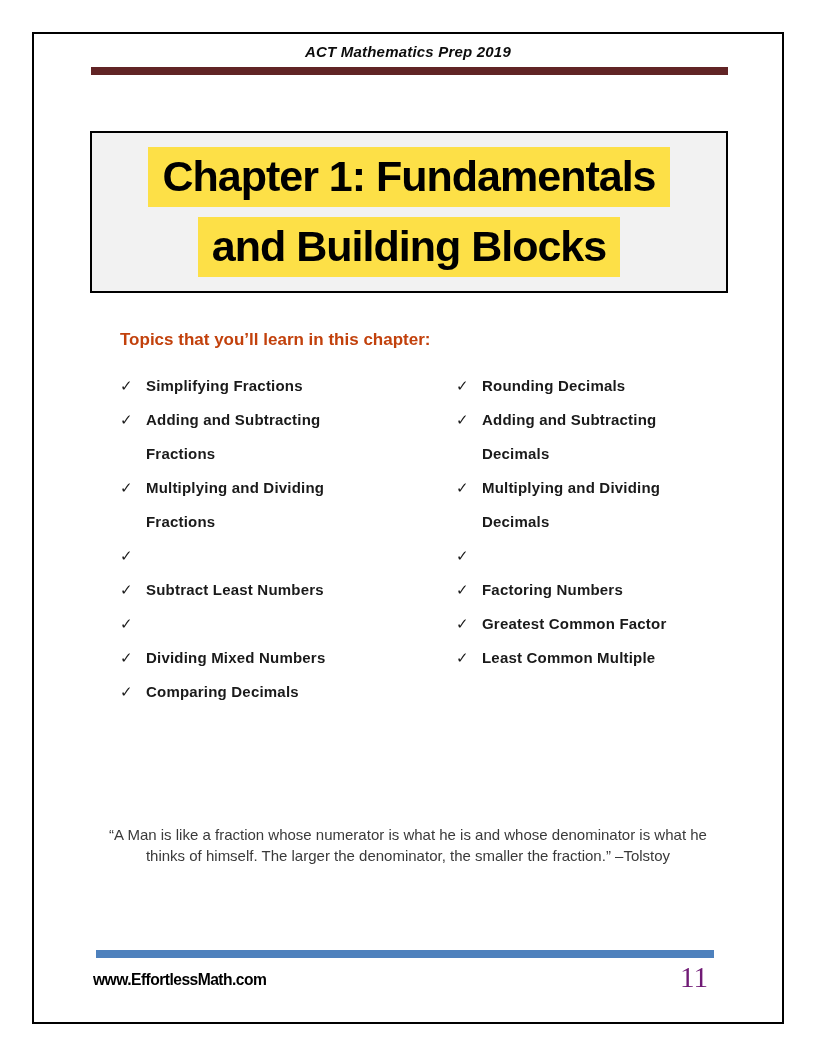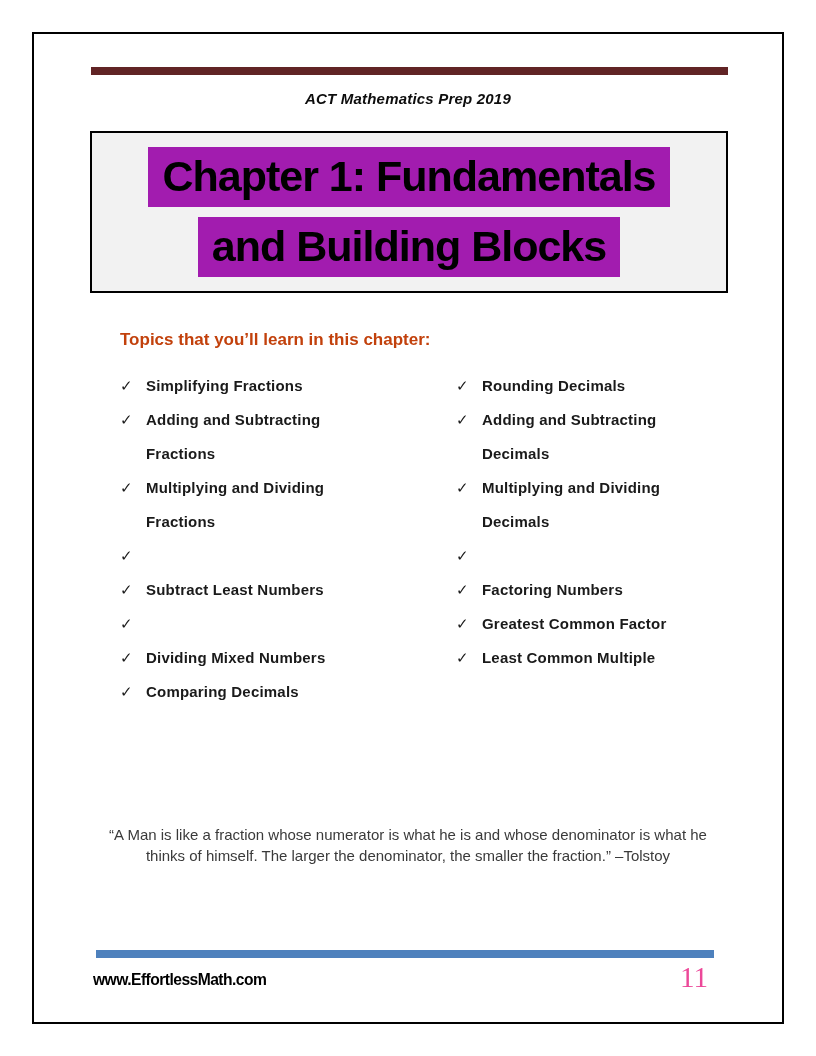--- a/index.html
+++ b/index.html
@@ -21,21 +21,20 @@
   .running-head {
     position: absolute;
     left: 0; top: 43px;
     width: 816px;
     text-align: center;
     font-size: 15px;
     font-weight: bold;
     font-style: italic;
     letter-spacing: 0.2px;
     color: #0d0d0d;
-    margin-top: 47px;
   }
   .header-rule {
     position: absolute;
     left: 91px; top: 67px;
     width: 637px; height: 8px;
     background: var(--header-rule, #612425);
   }
   .chapter-box {
     position: absolute;
     left: 90px; top: 131px;
@@ -43,21 +42,21 @@
     background: #f2f2f2;
     border: 2px solid #000;
     display: flex;
     flex-direction: column;
     align-items: center;
     justify-content: center;
     gap: 10px;
   }
   .chapter-line {
     display: inline-block;
-    background: #a21caf;
+    background: #fde047;
     padding: 2px 14px;
     font-size: 43px;
     font-weight: bold;
     letter-spacing: -1px;
     color: #000;
     line-height: 1.3;
     white-space: nowrap;
   }
   .topics-heading {
     position: absolute;
@@ -119,21 +118,21 @@
     transform: scaleX(0.92);
     transform-origin: left;
     color: #000;
   }
   .page-number {
     position: absolute;
     right: 108px; top: 961px;
     font-family: "Liberation Serif", serif;
     font-size: 29px;
     font-weight: normal;
-    color: #ec4899;
+    color: #701a75;
   }
 </style>
 </head>
 <body>
 
 <div class="page-border"></div>
 
 <div class="running-head">ACT Mathematics Prep 2019</div>
 <div class="header-rule"></div>
 

